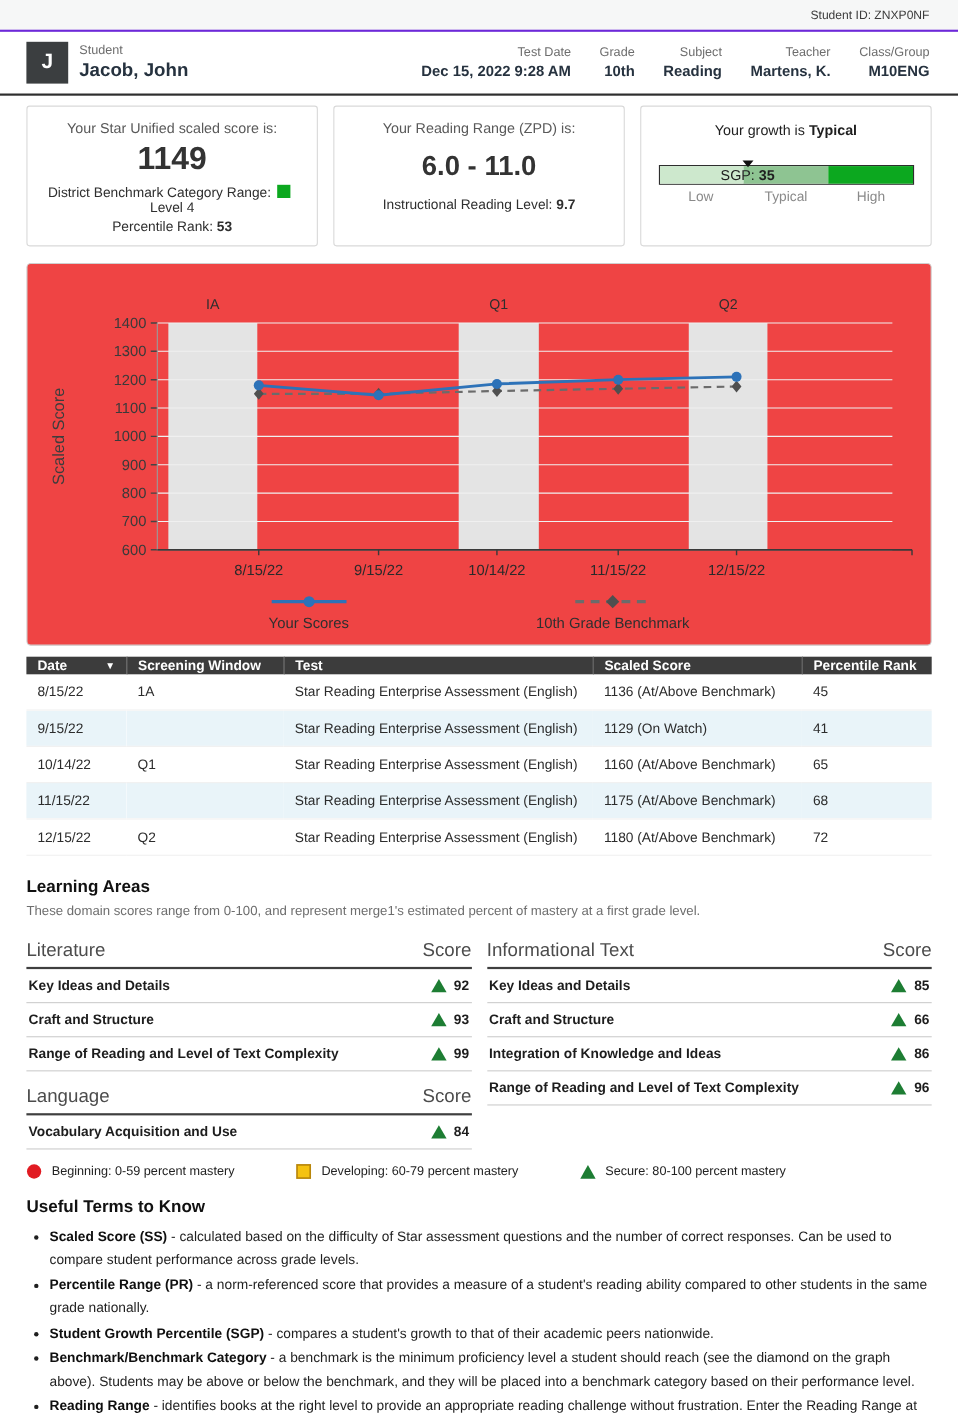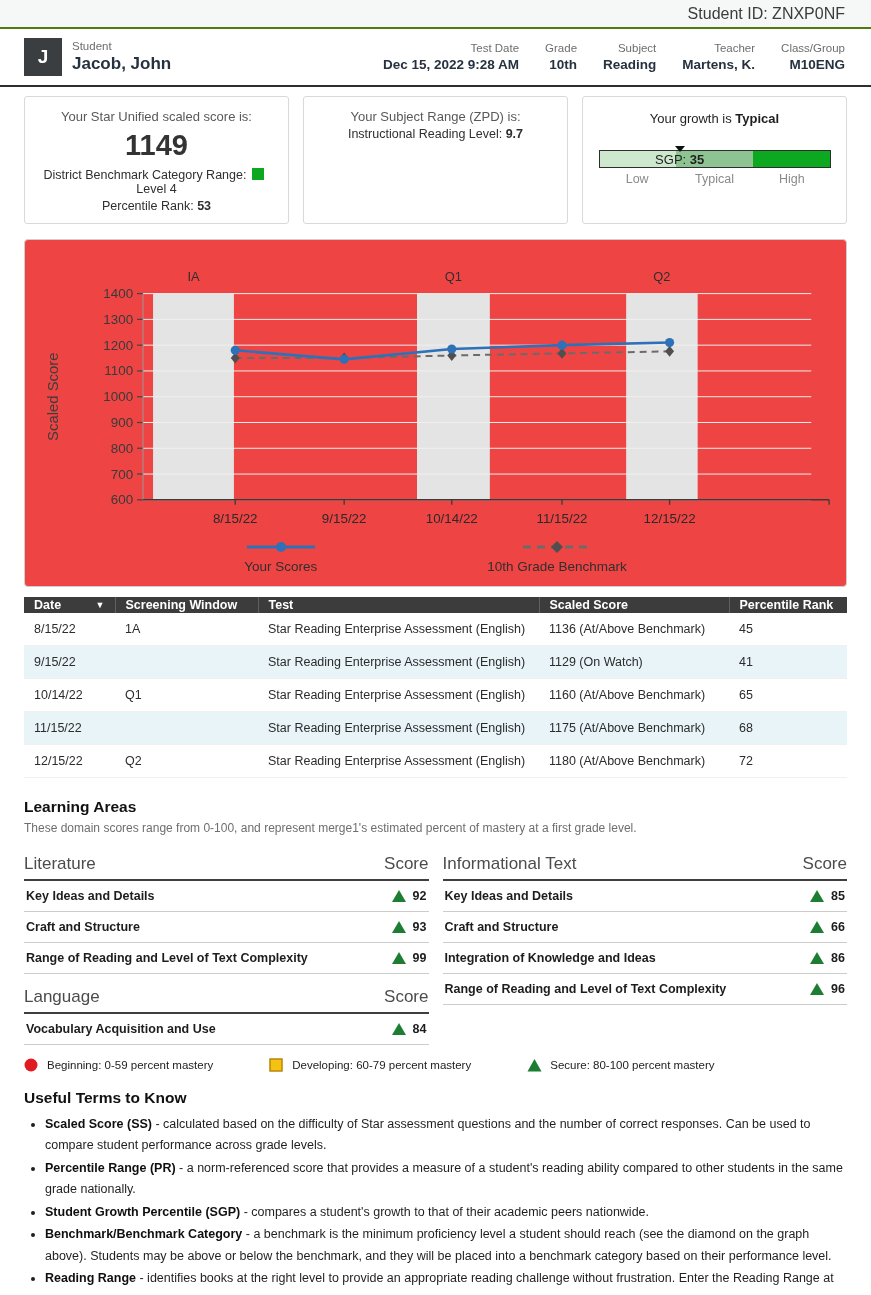--- a/index.html
+++ b/index.html
@@ -4,23 +4,23 @@
 <style>
   * { box-sizing: border-box; }
   html,body { margin:0; padding:0; }
   body {
     width:871px; min-height:1295px; background:#ffffff;
     font-family:"Liberation Sans","DejaVu Sans",sans-serif;
     color:#2b2b2b; -webkit-font-smoothing:antialiased;
   }
   
   .top-strip {
-    height:29px; background:#f6f7f7; border-bottom:2px solid #4d7c0f;
+    height:29px; background:#f6f7f7; border-bottom:2px solid #6d28d9;
     display:flex; align-items:center; justify-content:flex-end;
-    padding:0 26px; font-size:16px; color:#3c3c3c;
+    padding:0 26px; font-size:11px; color:#3c3c3c;
   }
   
   .student-bar {
     display:flex; align-items:center; background:#fff;
     padding:9px 26px 9px 24px; border-bottom:2px solid #2e2e2e;
   }
   .avatar {
     width:38px; height:38px; background:#3b3e40; color:#fff;
     font-weight:bold; font-size:19px; display:flex; align-items:center; justify-content:center;
     flex:0 0 38px;
@@ -141,21 +141,22 @@
     <div class="score-big">1149</div>
     <div class="benchmark-line">
       <span>District Benchmark Category Range:</span><span class="level-swatch" id="level-swatch" style="background: rgb(12, 168, 31);"></span><span>Level 4</span>
     </div>
     <div class="pr-line">
       <span>Percentile Rank:</span>
       <b>53</b>
     </div>
   </div>
   <div class="card">
-    <div class="card-title">Your Subject Range (ZPD) is:</div>
+    <div class="card-title">Your Reading Range (ZPD) is:</div>
+    <div class="range-big">6.0 - 11.0</div>
     <div class="irl-line">
       <span>Instructional Reading Level:</span>
       <b>9.7</b>
     </div>
   </div>
   <div class="card">
     <div class="growth-title">
       <span>Your growth is</span>
       <b>Typical</b>
     </div>

